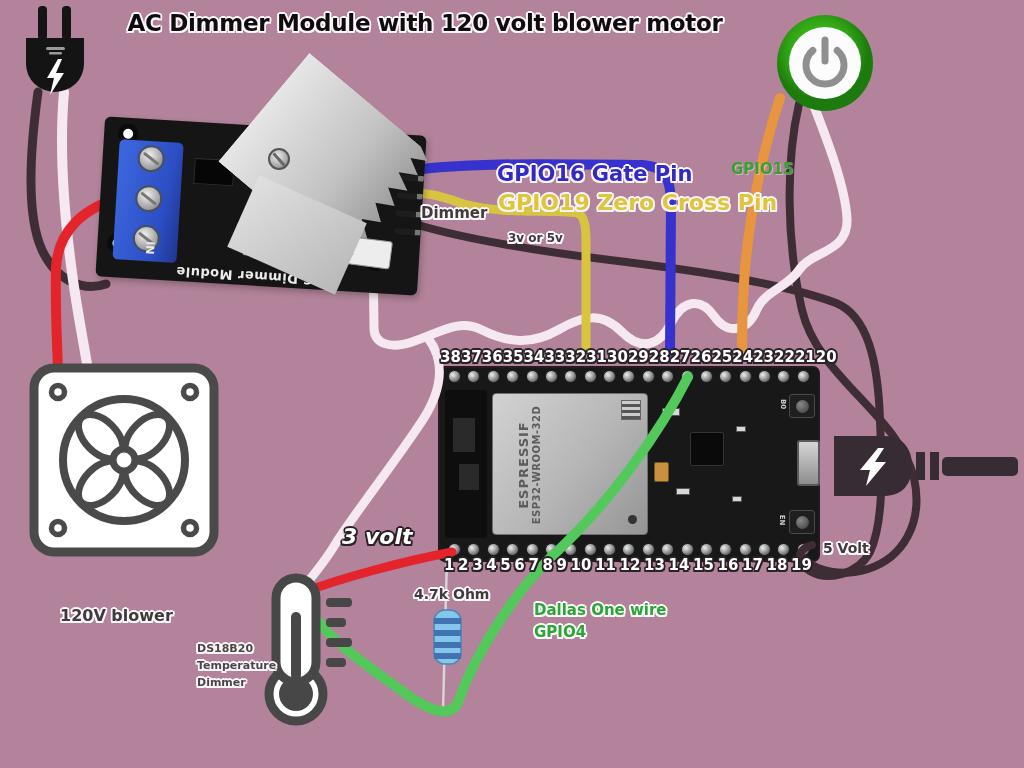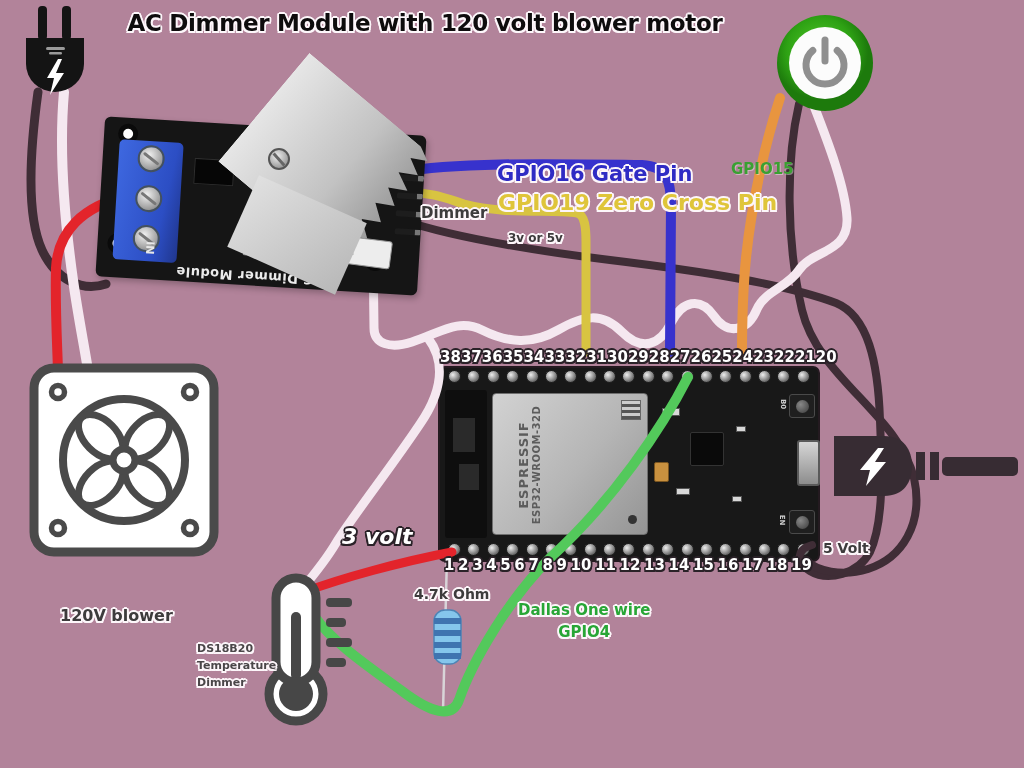--- a/index.html
+++ b/index.html
@@ -264,20 +264,20 @@
 
   <div id="title" class="lbl o-white">AC Dimmer Module with 120 volt blower motor</div>
   <div class="lbl o-white" style="left:497px;top:162px;font-size:21px;color:#2f2bc4;">GPIO16 Gate Pin</div>
   <div class="lbl o-white" style="left:498px;top:190px;font-size:22px;color:#dfc53a;">GPIO19 Zero Cross Pin</div>
   <div class="lbl o-white" style="left:421px;top:204px;font-size:15px;color:#3d3b3c;">Dimmer</div>
   <div class="lbl o-white" style="left:473px;top:231px;font-size:12px;color:#3d3b3c;padding-left:35px;">3v or 5v</div>
   <div class="lbl" style="left:731px;top:160px;font-size:15px;color:#3aa032;text-shadow:1px 1px 0 #ffffff66;">GPIO15</div>
   <div class="lbl o-white" style="left:823px;top:540px;font-size:14px;color:#3d3b3c;">5 Volt</div>
   <div class="lbl o-dark" style="left:342px;top:524px;font-size:22px;font-style:italic;color:#ffffff;">3 volt</div>
   <div class="lbl o-white" style="left:414px;top:586px;font-size:14px;color:#3d3b3c;">4.7k Ohm</div>
-  <div class="lbl o-white" style="left:518px;top:600px;font-size:15px;color:#28a636;line-height:1.45;text-align:center;"><span>Dallas One wire</span><br><span>GPIO4</span></div>
+  <div class="lbl o-white" style="left:534px;top:600px;font-size:15px;color:#28a636;line-height:1.45;"><span>Dallas One wire</span><br><span>GPIO4</span></div>
   <div class="lbl o-white" style="left:197px;top:640px;font-size:11px;color:#4a4648;line-height:1.55;"><span>DS18B20</span><br><span>Temperature</span><br><span>Dimmer</span></div>
   <div class="lbl o-white" style="left:60px;top:558px;font-size:16px;color:#3d3b3c;margin-top:48px;">120V blower</div>
 
   <div class="lbl o-dark" style="left:440px;top:348px;width:374px;display:flex;justify-content:space-between;font-size:15px;color:#fff;"><span>38</span><span>37</span><span>36</span><span>35</span><span>34</span><span>33</span><span>32</span><span>31</span><span>30</span><span>29</span><span>28</span><span>27</span><span>26</span><span>25</span><span>24</span><span>23</span><span>22</span><span>21</span><span>20</span></div>
   <div class="lbl o-dark" style="left:444px;top:556px;width:368px;display:flex;justify-content:space-between;font-size:15px;color:#fff;"><span>1</span><span>2</span><span>3</span><span>4</span><span>5</span><span>6</span><span>7</span><span>8</span><span>9</span><span>10</span><span>11</span><span>12</span><span>13</span><span>14</span><span>15</span><span>16</span><span>17</span><span>18</span><span>19</span></div>
 
 </div>
 
 </body></html>

